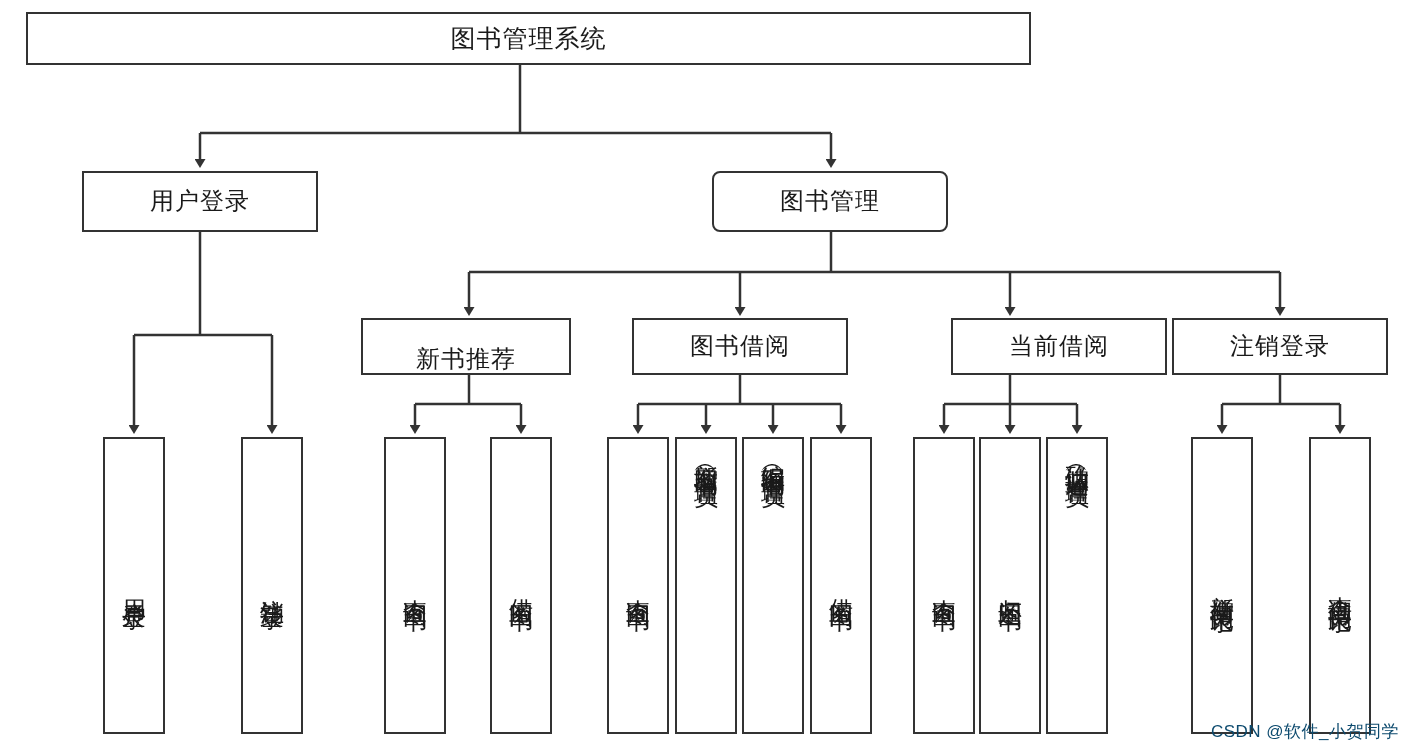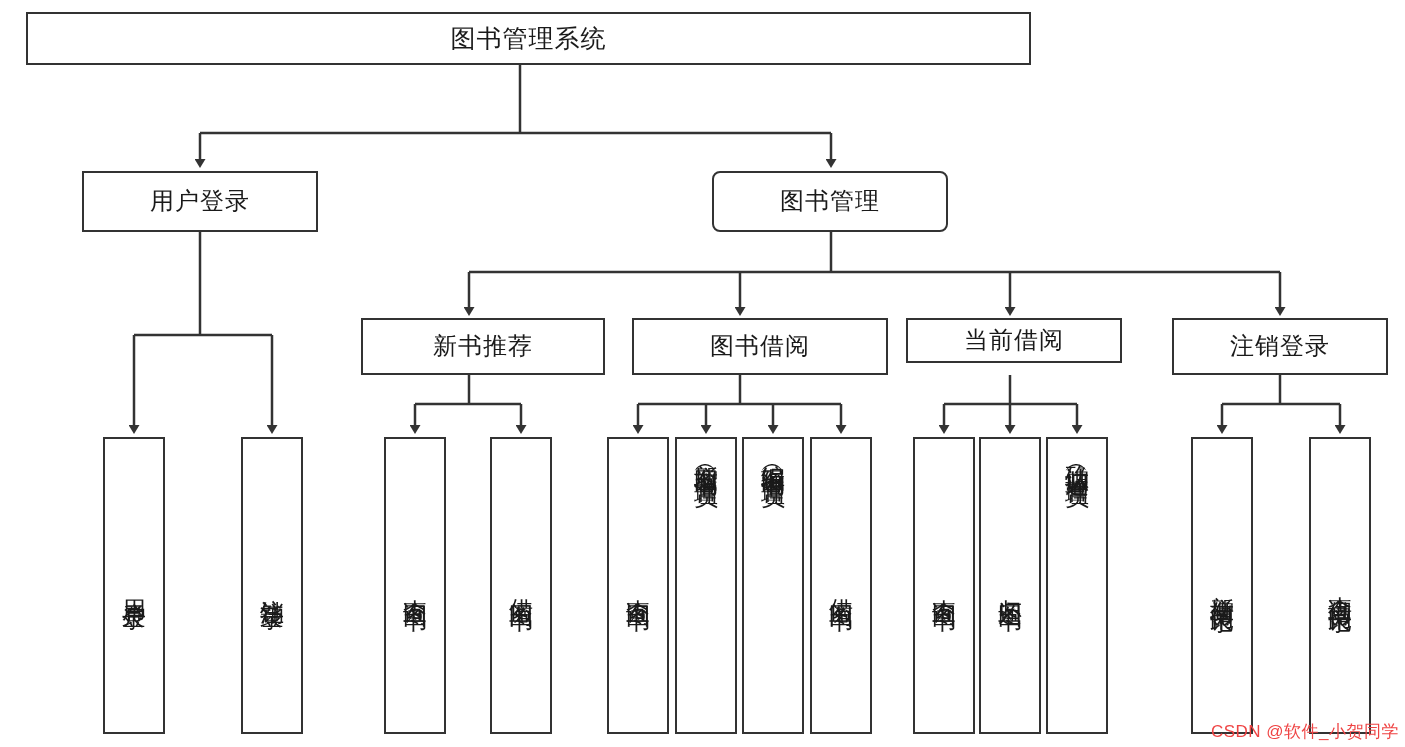--- a/index.html
+++ b/index.html
@@ -65,21 +65,21 @@
   }
   .node.vert.mid {
     align-items: center;
     padding-top: 0;
   }
   #watermark {
     position: absolute;
     right: 6px;
     bottom: 4px;
     font-size: 17px;
-    color: #ef4444;
+    color: #0c4a6e;
     letter-spacing: 0.5px;
     z-index: 5;
     white-space: nowrap;
   }
 </style>
 </head>
 <body>
 
 <div id="canvas">
 
@@ -138,29 +138,29 @@
   </div>
 
   <div class="node horiz" style="left:82px; top:171px; width:236px; height:61px;">
     <span class="lbl">用户登录</span>
   </div>
 
   <div class="node horiz" style="left:712px; top:171px; width:236px; height:61px;border-radius:8px;">
     <span class="lbl">图书管理</span>
   </div>
 
-  <div class="node horiz" style="left:361px; top:318px; width:244px; height:57px;">
+  <div class="node horiz" style="left:361px; top:318px; width:210px; height:57px;align-items:flex-end;">
     <span class="lbl">新书推荐</span>
   </div>
 
-  <div class="node horiz" style="left:632px; top:318px; width:256px; height:57px;">
+  <div class="node horiz" style="left:632px; top:318px; width:216px; height:57px;">
     <span class="lbl">图书借阅</span>
   </div>
 
-  <div class="node horiz" style="left:906px; top:318px; width:216px; height:45px;">
+  <div class="node horiz" style="left:951px; top:318px; width:216px; height:57px;">
     <span class="lbl">当前借阅</span>
   </div>
 
   <div class="node horiz" style="left:1172px; top:318px; width:216px; height:57px;">
     <span class="lbl">注销登录</span>
   </div>
 
   <div class="node vert mid" style="left:103px; top:437px; width:62px; height:297px;">
     <span class="lbl">用户登录</span>
   </div>

